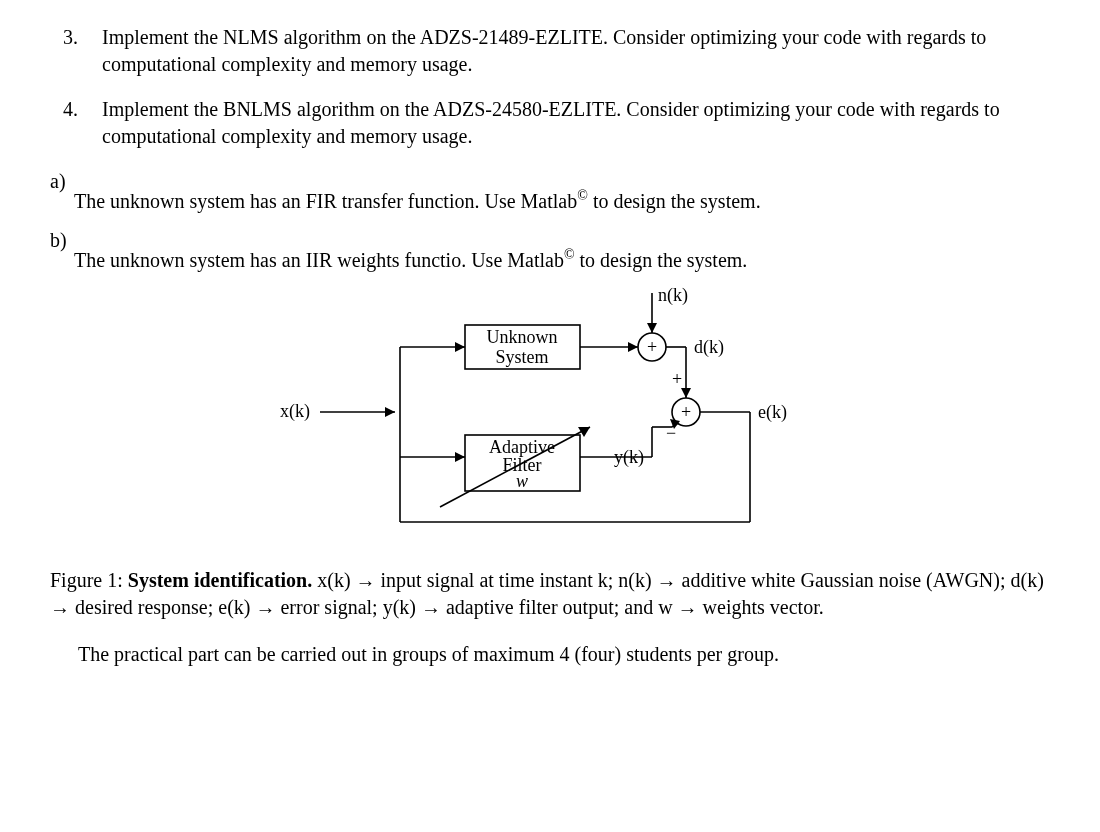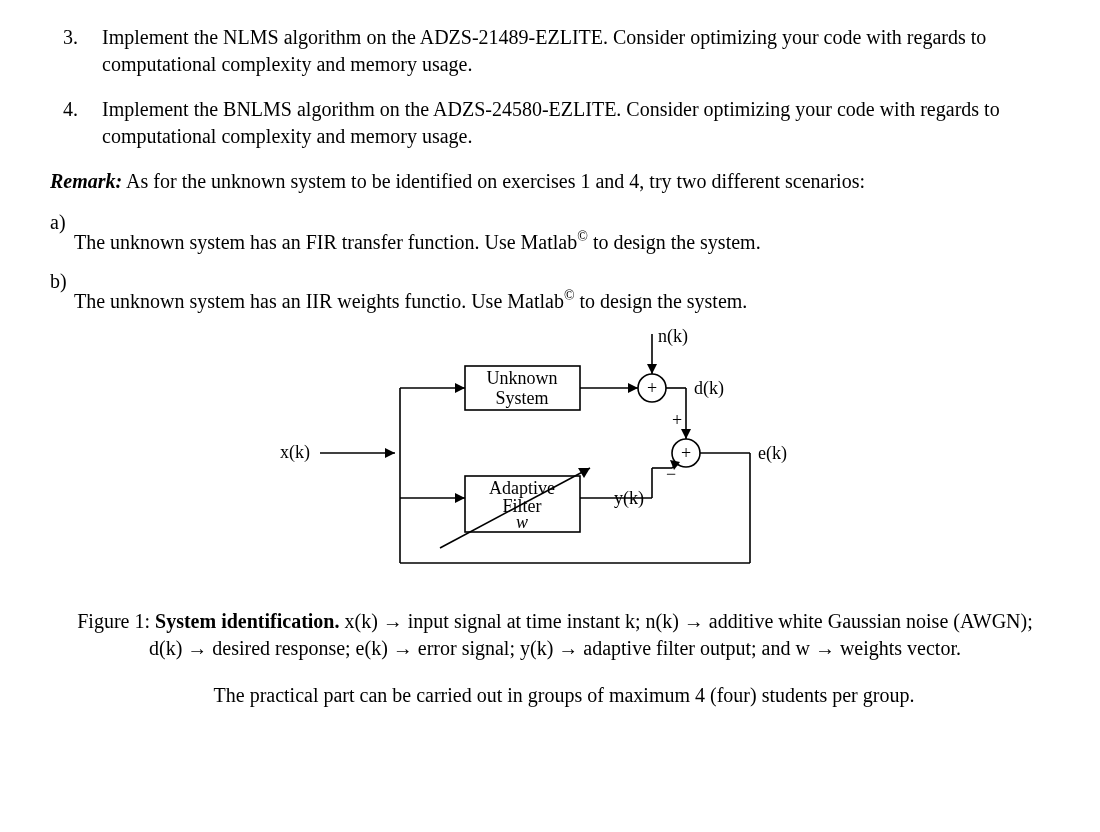--- a/index.html
+++ b/index.html
@@ -41,43 +41,40 @@
     font-size: 18px;
     fill: #000;
   }
   svg.diagram text.ital { font-style: italic; }
   svg.diagram line, svg.diagram rect, svg.diagram circle {
     stroke: #000;
     fill: none;
     stroke-width: 1.6;
   }
   svg.diagram polygon.arrowhead { fill: #000; stroke: none; }
-  .caption { margin: 0 0 20px 10px; text-align: center; }
+  .caption { margin: 0 0 20px 0; }
   .caption .lead { font-weight: bold; }
   .mathit { font-style: italic; }
-  .closing { margin-left: 28px; text-align: center; }
+  .closing { margin-left: 28px; }
 </style>
 </head>
 <body>
 
 <div class="page">
 
   <div class="ol-item">
     <div class="ol-num">3.</div>
     <div class="ol-body">Implement the NLMS algorithm on the ADZS-21489-EZLITE. Consider optimizing your code with regards to computational complexity and memory usage.</div>
   </div>
 
   <div class="ol-item">
     <div class="ol-num">4.</div>
     <div class="ol-body">Implement the BNLMS algorithm on the ADZS-24580-EZLITE. Consider optimizing your code with regards to computational complexity and memory usage.</div>
   </div>
 
-  <div class="remark-line">
-    <span class="remark-lead">Remark:</span><span> As for the unknown system to be identified on exercises 1 and 4, try two different scenarios:</span>
-  </div>
 
   <div class="sub-item">
     <div class="sub-letter">a)</div>
     <div class="sub-body">
       <span>The unknown system has an FIR transfer function. Use Matlab</span><sup class="copyright">©</sup><span> to design the system.</span>
     </div>
   </div>
 
   <div class="sub-item">
     <div class="sub-letter">b)</div>

